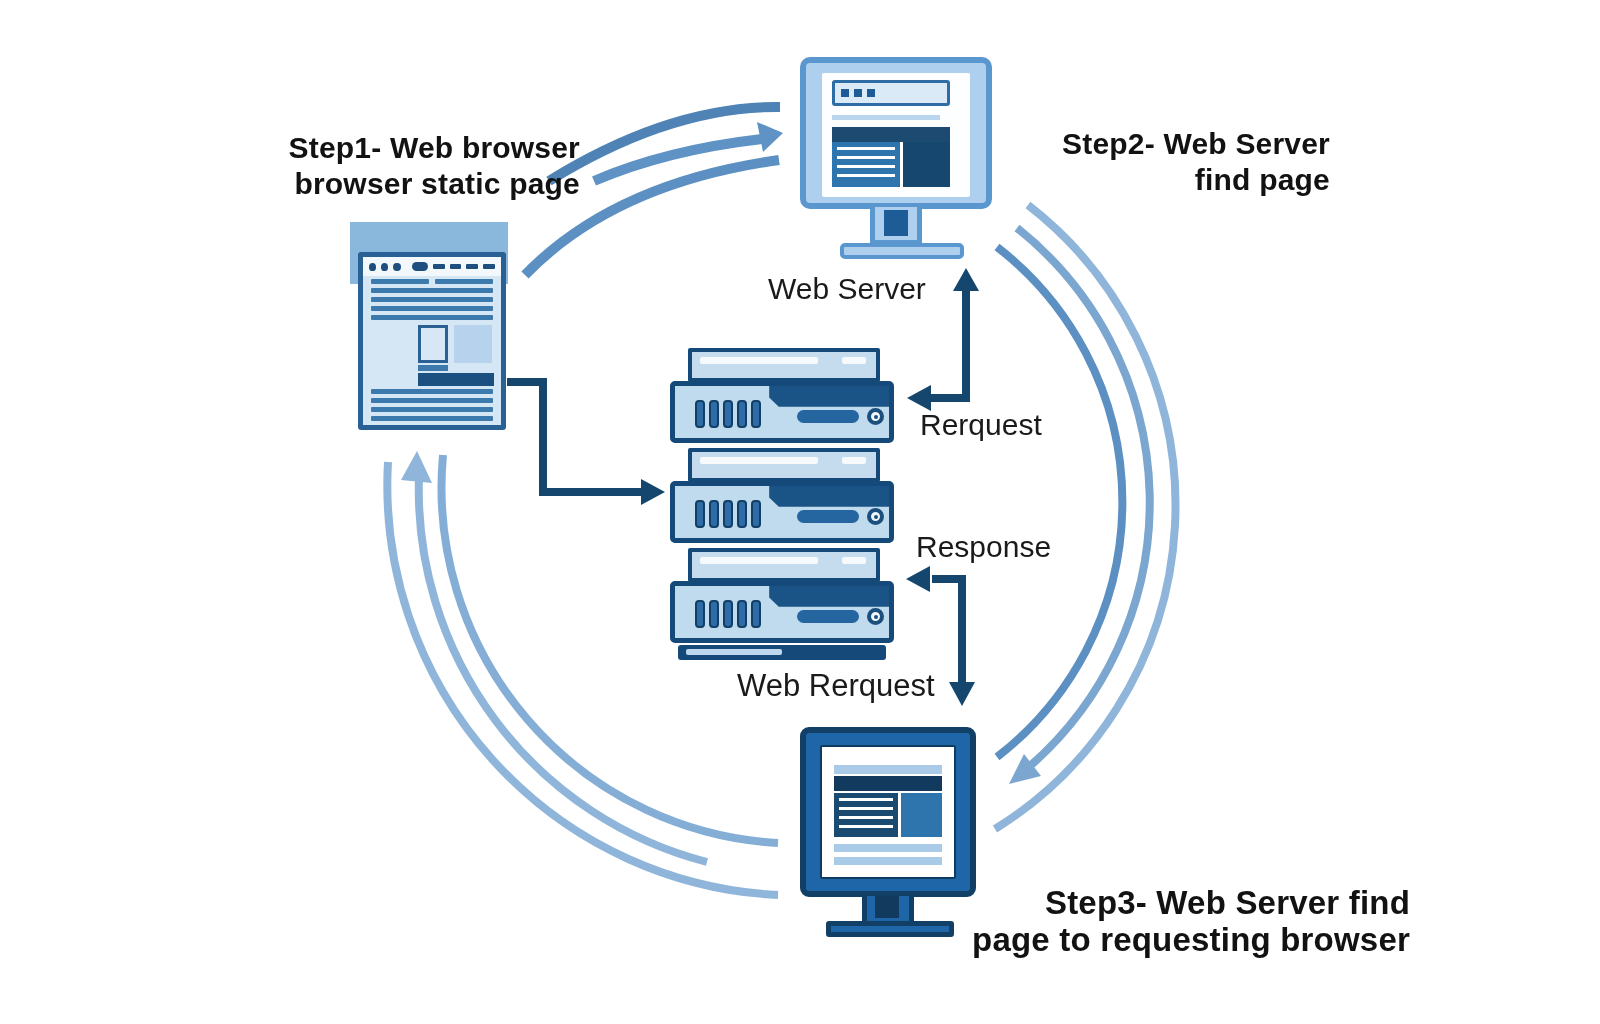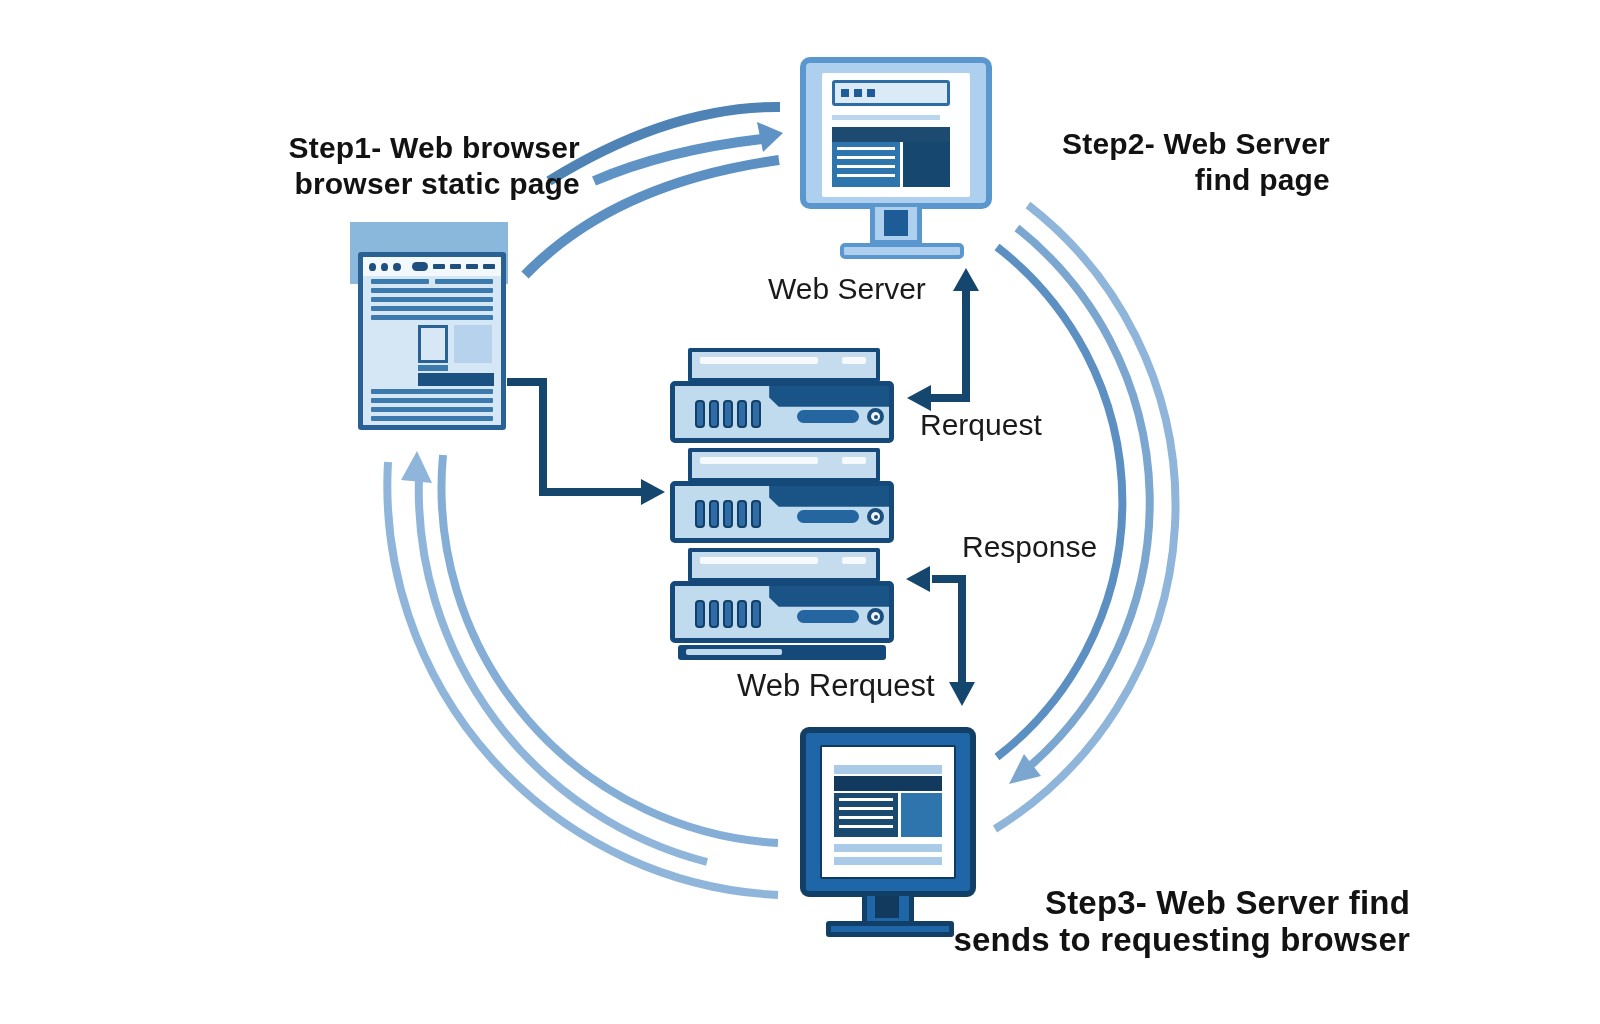--- a/index.html
+++ b/index.html
@@ -291,24 +291,24 @@
     <div>browser static page</div>
   </div>
 
   <div class="step-label" style="left:950px;top:126px;width:380px;">
     <div>Step2- Web Server</div>
     <div>find page</div>
   </div>
 
   <div class="step-label" style="left:950px;top:884px;width:460px;font-size:33px;line-height:37px;">
     <div>Step3- Web Server find</div>
-    <div>sends to requesting browser</div>
+    <div>page to requesting browser</div>
   </div>
 
   <div class="node-label" style="left:768px;top:272px;">Web Server</div>
 
   <div class="node-label" style="left:920px;top:408px;">Rerquest</div>
 
-  <div class="node-label" style="left:916px;top:530px;margin-left:46px;">Response</div>
+  <div class="node-label" style="left:916px;top:530px;">Response</div>
 
   <div class="node-label" style="left:737px;top:668px;font-size:31px;">Web Rerquest</div>
 
 </div>
 
 </body></html>

